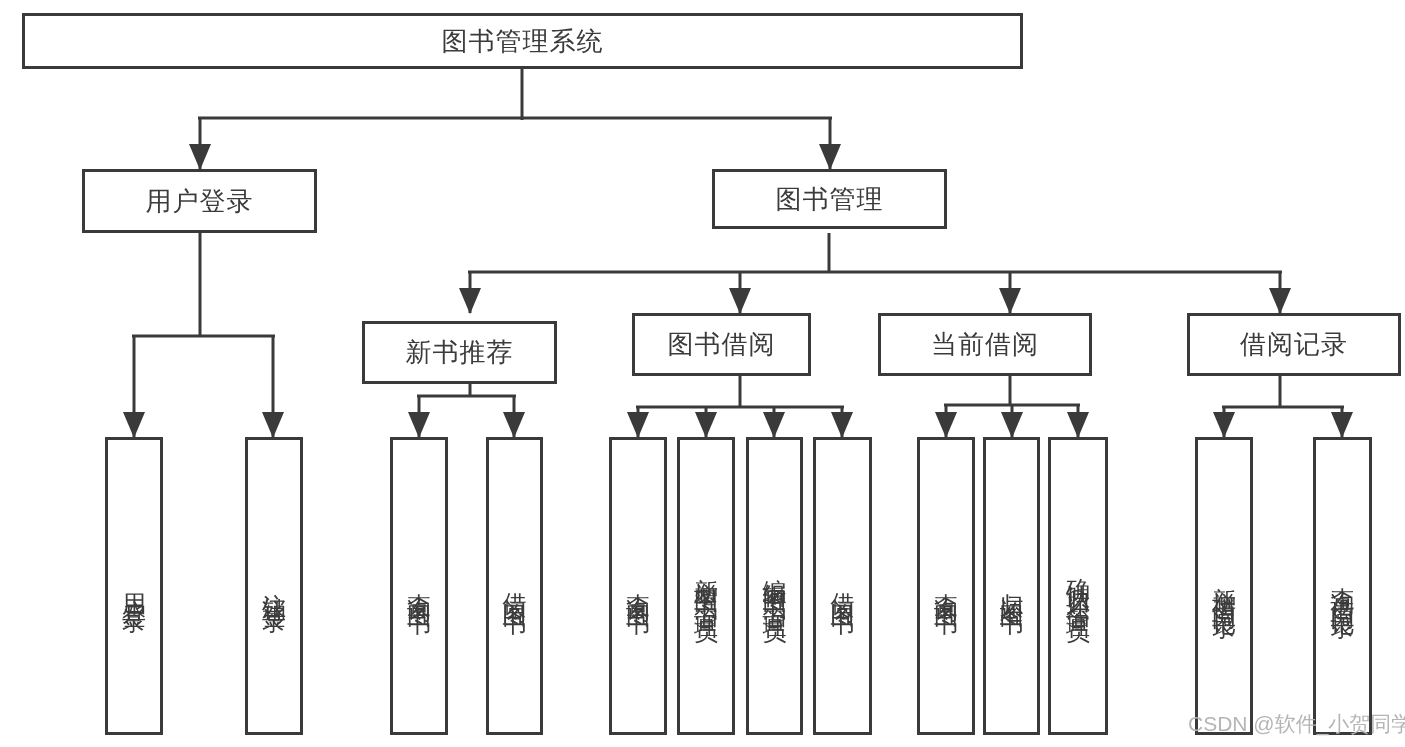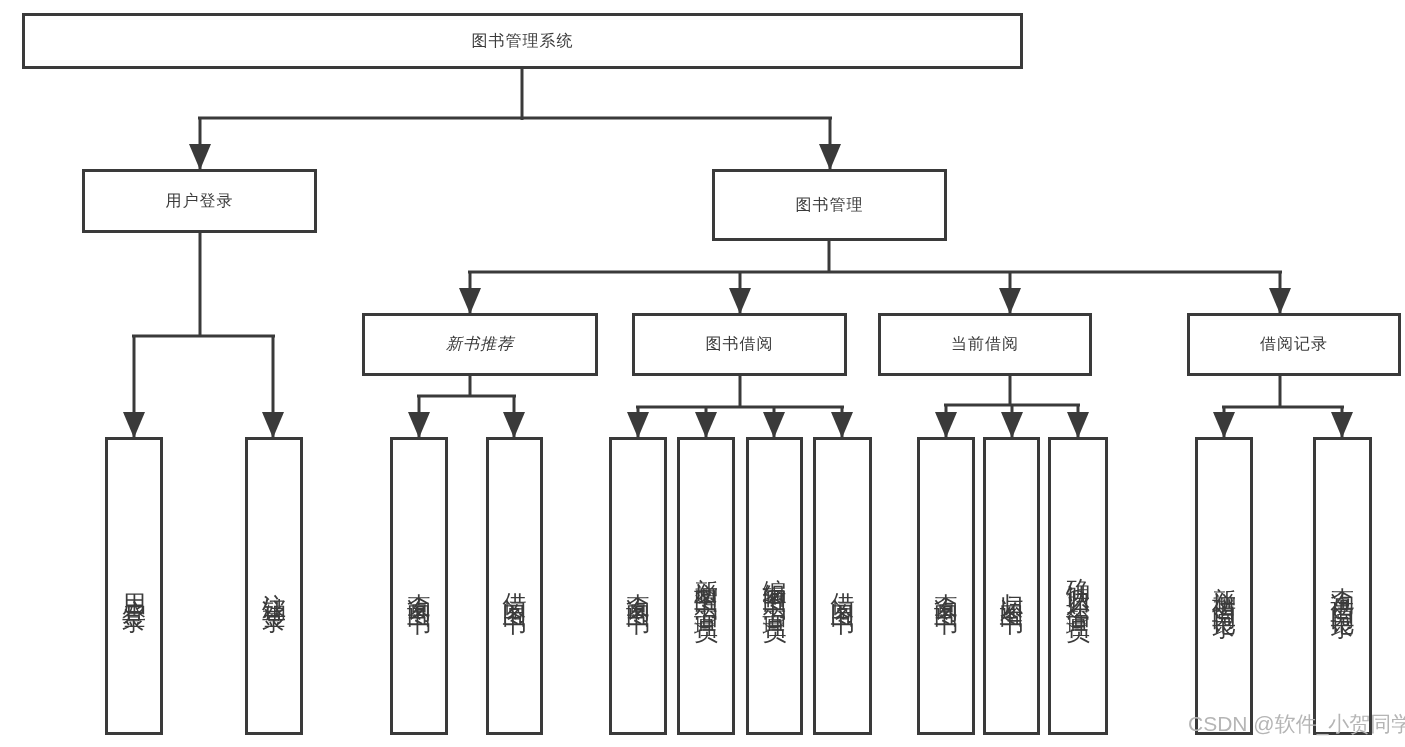--- a/index.html
+++ b/index.html
@@ -25,21 +25,21 @@
   .connectors line{stroke:currentColor;stroke-width:3;}
   .connectors polygon{fill:currentColor;stroke:none;}
   .node{
     position:absolute;
     background:var(--fill);
     border:3px solid var(--line);
     display:flex;align-items:center;justify-content:center;
     color:var(--text);
   }
   .hlabel{
-    font-size:16px;
+    font-size:26px;
     letter-spacing:1px;
     white-space:nowrap;
   }
   .vlabel{
     writing-mode:vertical-rl;
     text-orientation:mixed;
     font-size:24px;
     letter-spacing:6px;
     line-height:1;
     white-space:nowrap;
@@ -133,28 +133,28 @@
     </g>
   </svg>
 
   <div class="node" style="left:22px;top:13px;width:1001px;height:56px;">
     <span class="hlabel">图书管理系统</span>
   </div>
 
   <div class="node" style="left:82px;top:169px;width:235px;height:64px;">
     <span class="hlabel">用户登录</span>
   </div>
-  <div class="node" style="left:712px;top:169px;width:235px;height:72px;">
+  <div class="node" style="left:712px;top:169px;width:235px;height:60px;">
     <span class="hlabel">图书管理</span>
   </div>
 
-  <div class="node" style="left:362px;top:313px;width:236px;height:63px;font-style:italic;">
+  <div class="node" style="left:362px;top:321px;width:195px;height:63px;">
     <span class="hlabel">新书推荐</span>
   </div>
-  <div class="node" style="left:632px;top:313px;width:215px;height:63px;">
+  <div class="node" style="left:632px;top:313px;width:179px;height:63px;">
     <span class="hlabel">图书借阅</span>
   </div>
   <div class="node" style="left:878px;top:313px;width:214px;height:63px;">
     <span class="hlabel">当前借阅</span>
   </div>
   <div class="node" style="left:1187px;top:313px;width:214px;height:63px;">
     <span class="hlabel">借阅记录</span>
   </div>
 
   <div class="node" style="left:105px;top:437px;width:58px;height:298px;">

